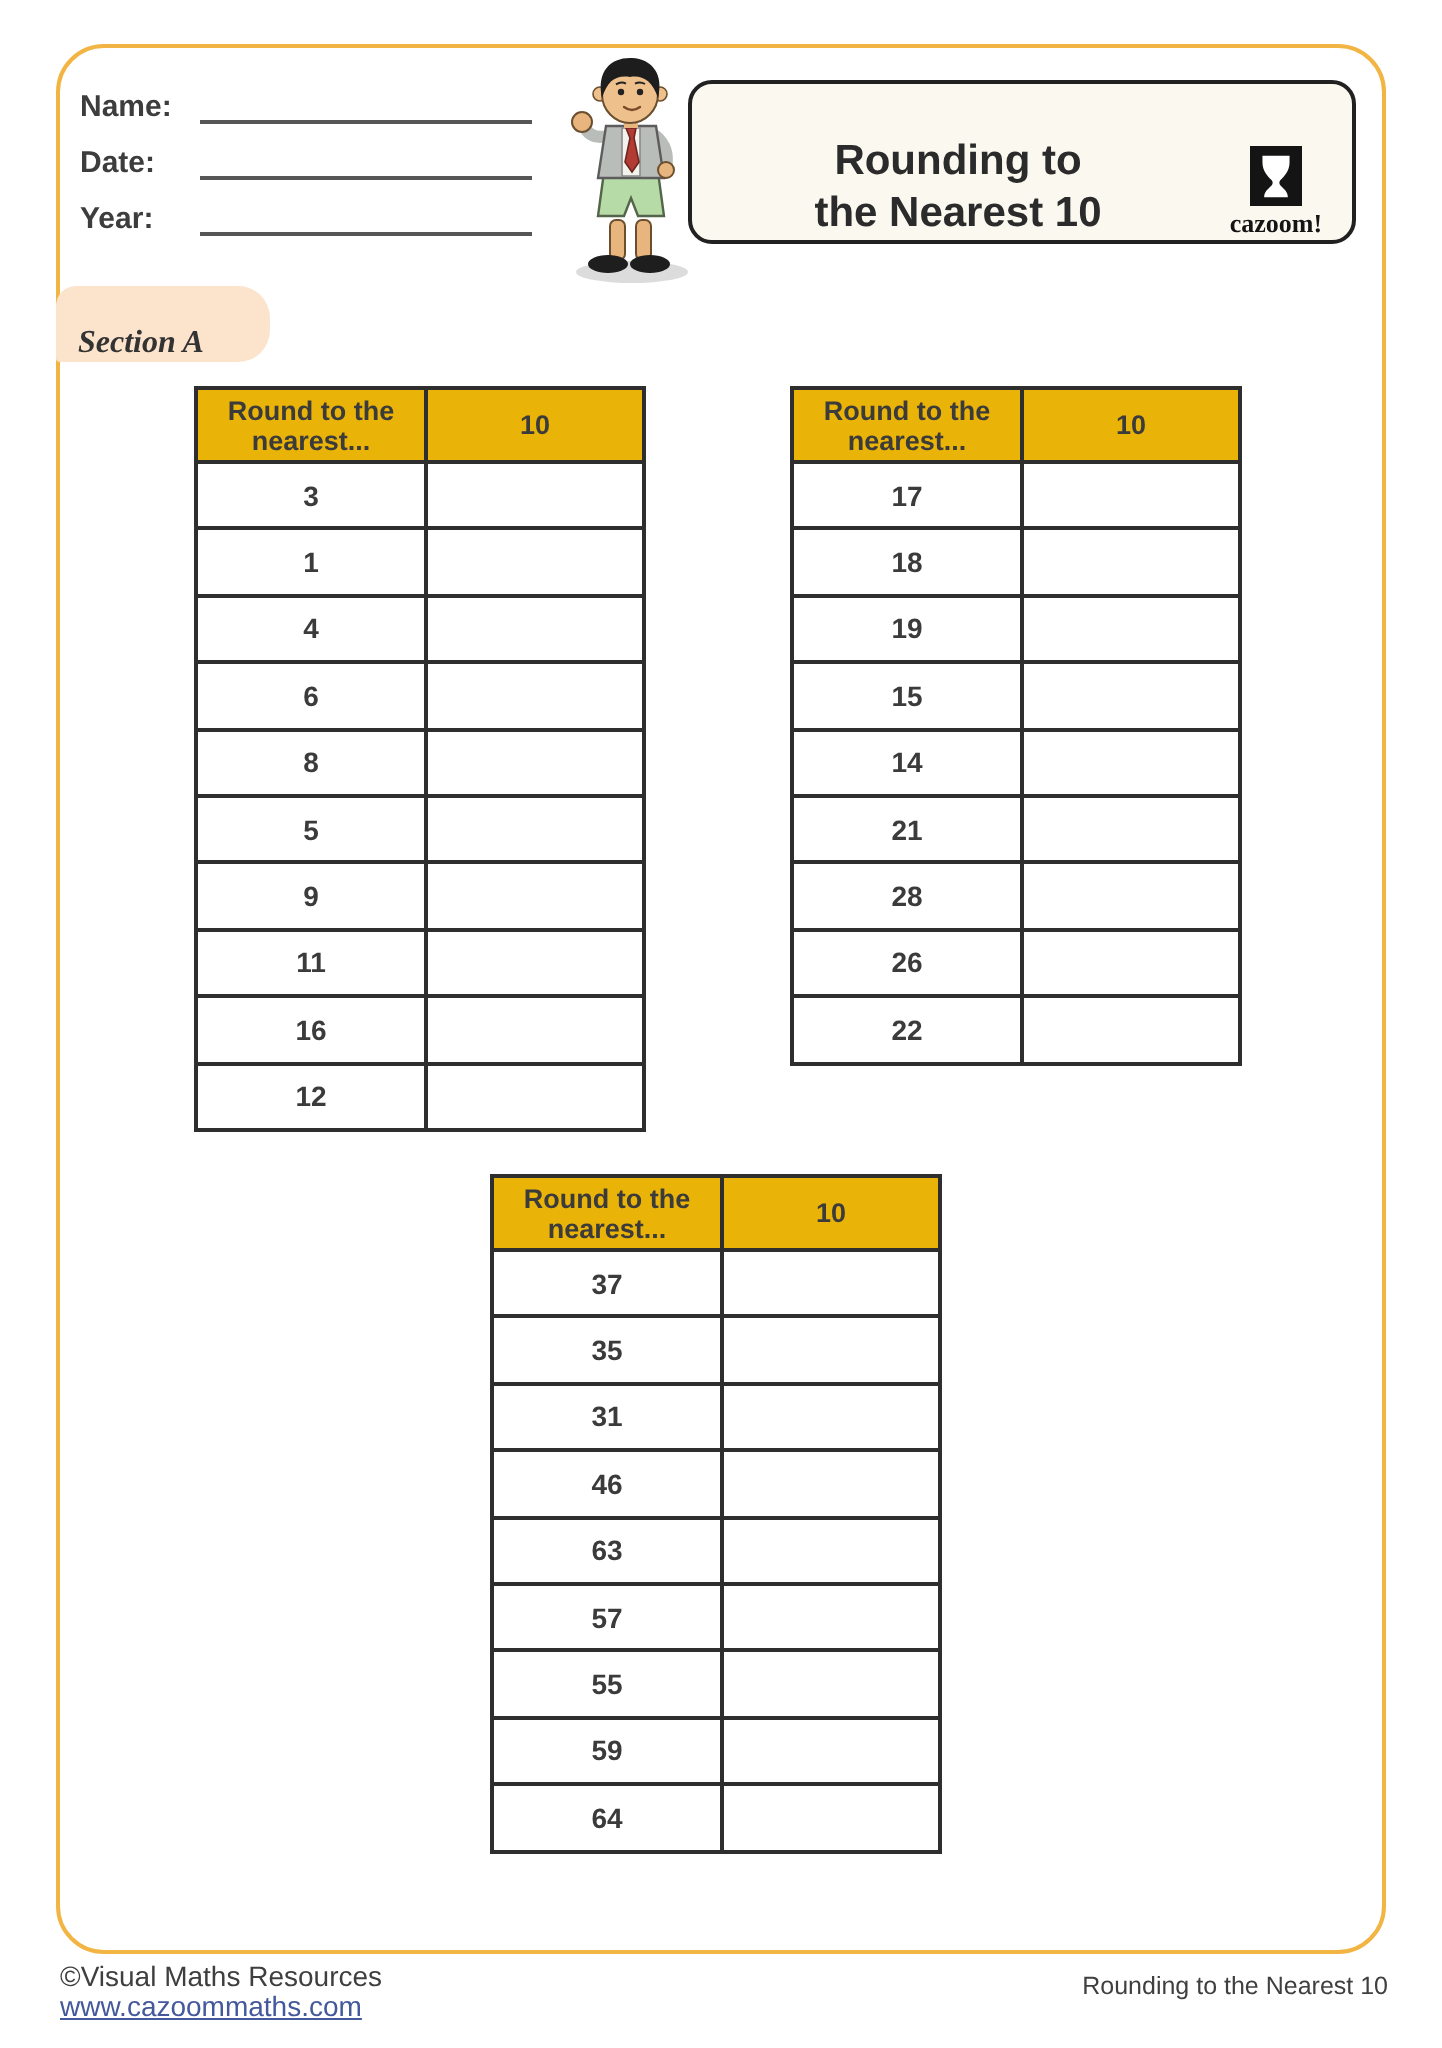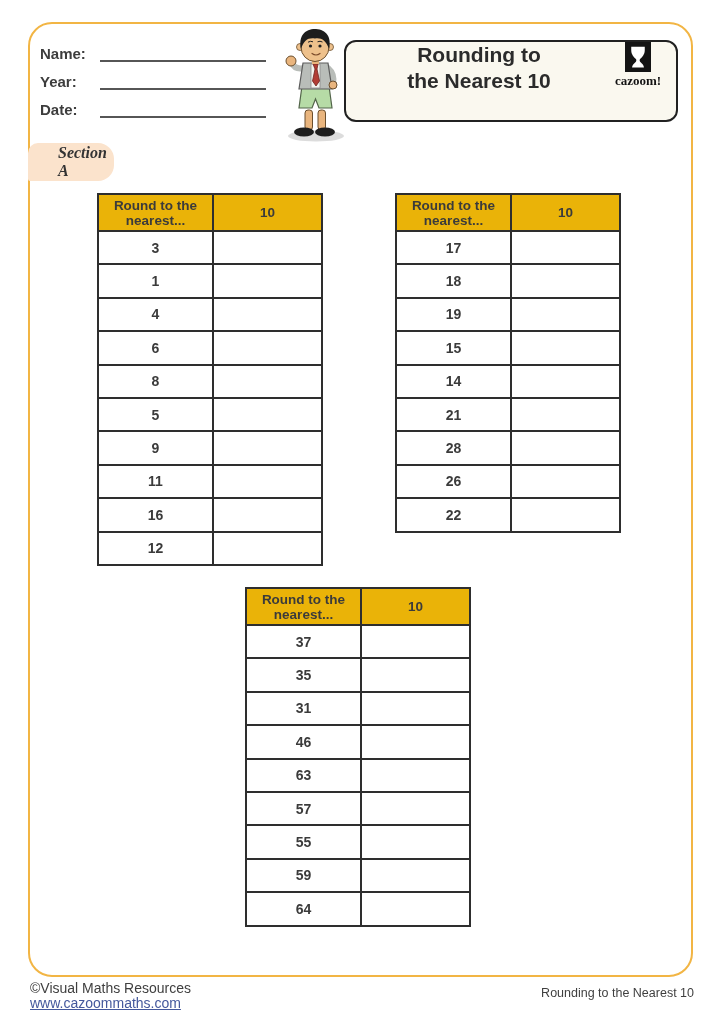--- a/index.html
+++ b/index.html
@@ -15,31 +15,31 @@
   .fields{position:absolute;left:40px;top:42px;display:flex;flex-direction:column;gap:8px;}
   .field-row{display:flex;align-items:flex-end;height:20px;}
   .field-label{font-weight:bold;font-size:15px;color:#3d3d3d;width:60px;}
   .field-line{width:166px;height:16px;border-bottom:2px solid #565656;}
   
   .boy{position:absolute;left:266px;top:26px;}
   
   .title-box{
     position:absolute;left:344px;top:40px;width:334px;height:82px;
     background:#FAF8EF;border:2.5px solid #212121;border-radius:12px;
-    display:flex;align-items:flex-start;box-sizing:border-box;
+    display:flex;align-items:flex-end;box-sizing:border-box;
   }
   .title-text{flex:1;text-align:center;font-weight:bold;font-size:21px;line-height:26px;color:#2b2b2b;padding-left:6px;}
   .logo{width:64px;display:flex;flex-direction:column;align-items:center;margin-right:6px;}
   .logo-icon{width:26px;height:30px;background:#141414;display:flex;align-items:center;justify-content:center;}
   .logo-word{font-family:"Liberation Serif",serif;font-weight:bold;font-size:13px;color:#141414;margin-top:1px;}
   
   .section-tab{
-    position:absolute;left:28px;top:143px;width:86px;height:38px;
+    position:absolute;left:28px;top:143px;width:107px;height:38px;
     background:#FBE3CC;border-radius:10px 16px 16px 2px;
-    display:flex;align-items:center;box-sizing:border-box;padding-left:30px;
+    display:flex;align-items:flex-end;box-sizing:border-box;padding-left:11px;
   }
   .section-tab span{font-family:"Liberation Serif",serif;font-weight:bold;font-style:italic;font-size:16px;color:#333;}
   
   .qtable{position:absolute;}
   .qtable table{border-collapse:collapse;table-layout:fixed;width:224px;}
   .qtable col.c1{width:115px;} .qtable col.c2{width:109px;}
   .qtable th,.qtable td{border:2px solid #2e2e2e;text-align:center;vertical-align:middle;}
   .qtable th{
     background:#eab308;font-weight:bold;font-size:13.5px;line-height:15px;
     color:#3b3b3b;height:33px;padding:1px 12px;
@@ -56,25 +56,25 @@
 
 <div class="sheet">
   <div class="frame"></div>
 
   <div class="fields">
     <div class="field-row">
       <span class="field-label">Name:</span>
       <span class="field-line"></span>
     </div>
     <div class="field-row">
+      <span class="field-label">Date:</span>
+      <span class="field-line"></span>
+    </div>
+    <div class="field-row">
       <span class="field-label">Year:</span>
-      <span class="field-line"></span>
-    </div>
-    <div class="field-row">
-      <span class="field-label">Date:</span>
       <span class="field-line"></span>
     </div>
   </div>
 
   <div class="boy">
     <svg width="95" height="118" viewBox="0 0 95 118">
       <ellipse cx="50" cy="110" rx="28" ry="5.5" fill="#b9b9b9" opacity="0.5"></ellipse>
       <rect x="39" y="84" width="7.5" height="20" rx="3" fill="#e9b57e" stroke="#6b4f2e" stroke-width="1"></rect>
       <rect x="52" y="84" width="7.5" height="20" rx="3" fill="#e9b57e" stroke="#6b4f2e" stroke-width="1"></rect>
       <ellipse cx="38" cy="106" rx="10" ry="4.5" fill="#1e1e1e"></ellipse>

